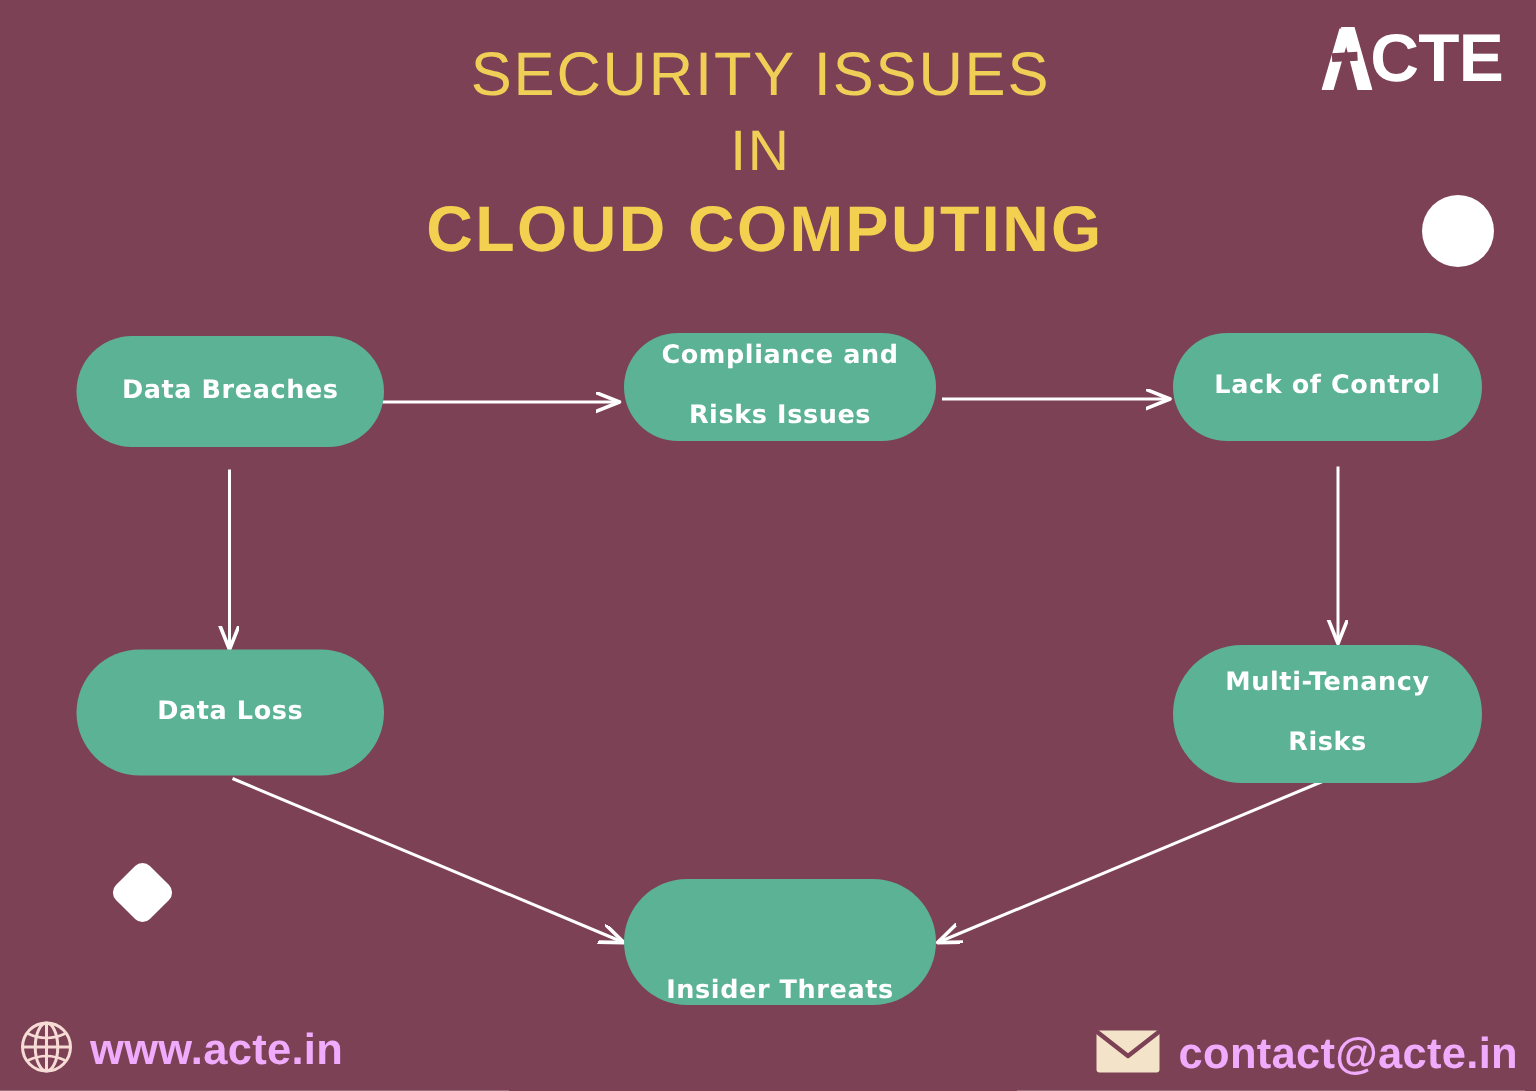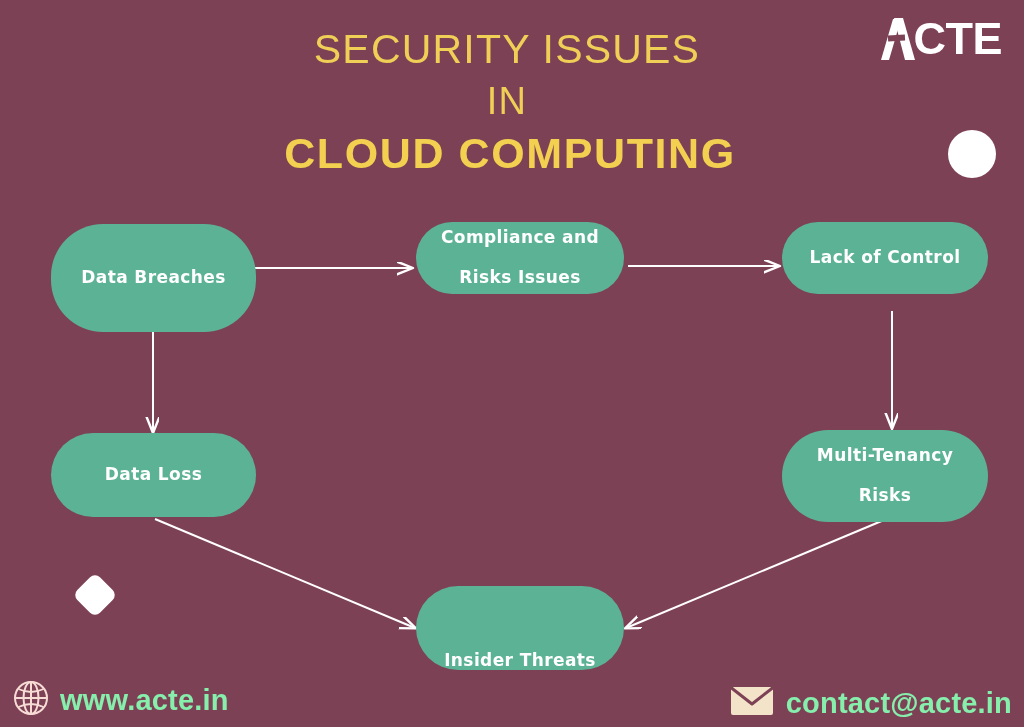--- a/index.html
+++ b/index.html
@@ -135,21 +135,21 @@
     font-size: 17px;
     font-weight: 600;
     color: #ffffff;
     text-align: center;
     letter-spacing: 0.4px;
     line-height: 1.05;
     white-space: nowrap;
   }
   .node-label + .node-label { margin-top: 22px; }
 
-  #node-data-breaches      { left: 51px;  top: 224px; width: 205px; height: 108px; }
+  #node-data-breaches      { left: 51px;  top: 224px; width: 205px; height: 74px; }
   #node-compliance         { left: 416px; top: 222px; width: 208px; height: 72px; justify-content: center; }
   #node-lack-of-control    { left: 782px; top: 222px; width: 206px; height: 72px; }
   #node-data-loss          { left: 51px;  top: 433px; width: 205px; height: 84px; }
   #node-multi-tenancy      { left: 782px; top: 430px; width: 206px; height: 92px; }
   #node-insider-threats    { left: 416px; top: 586px; width: 208px; height: 84px; justify-content: flex-end; }
 
   
   #footer-left {
     position: absolute;
     left: 12px;
@@ -163,21 +163,21 @@
     right: 12px;
     bottom: 6px;
     display: flex;
     align-items: flex-end;
     gap: 12px;
   }
   .footer-text {
     font-family: "Liberation Sans", sans-serif;
     font-size: 29px;
     font-weight: bold;
-    color: #86efac;
+    color: #f0abfc;
     letter-spacing: 0.2px;
     line-height: 36px;
   }
   .globe-icon, .mail-icon { display: block; }
 </style>
 </head>
 <body>
 
 <div id="poster">
 

